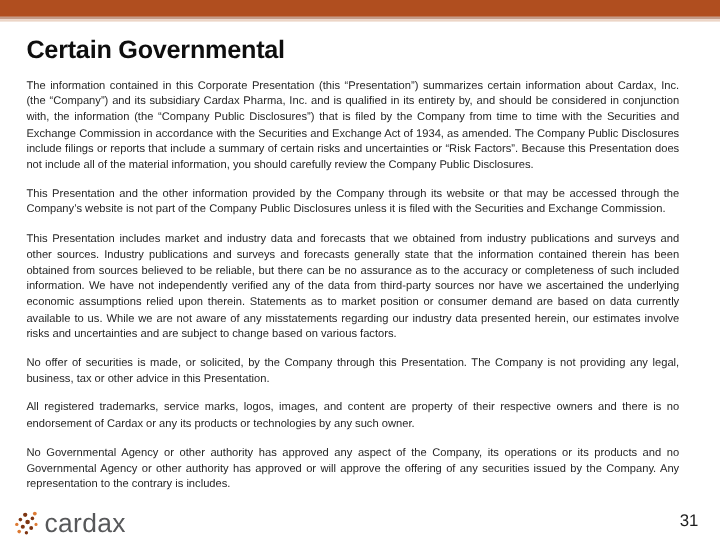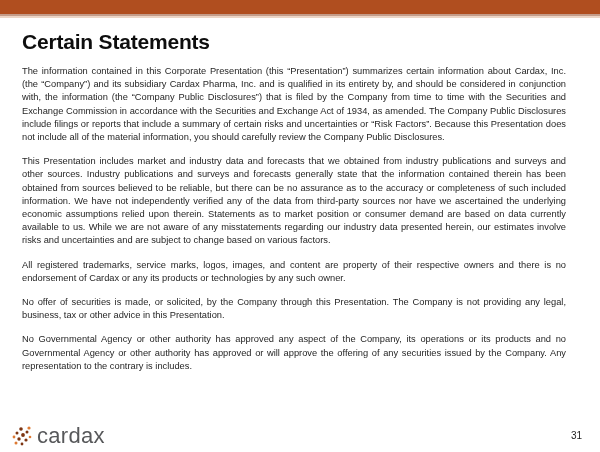--- a/index.html
+++ b/index.html
@@ -42,38 +42,39 @@
   .logo-icon { width: 22px; height: 22px; display: block; }
   .logo-text {
     font-size: 22px;
     color: #57585a;
     letter-spacing: 0.3px;
     line-height: 22px;
   }
   .page-number {
     position: absolute;
     right: 18px; bottom: 11px;
-    font-size: 10px;
+    font-size: 14px;
     color: #1c1c1c;
   }
 </style>
 </head>
 <body>
 
 <div class="top-bar" style="background:#b04e1f;"></div>
 <div class="top-bar-shade" style="background:#c49c89;"></div>
 <div class="top-bar-light" style="background:#ecd5c6;"></div>
 
 <div class="content">
-  <h1 class="slide-title">Certain Statements</h1>
+  <h1 class="slide-title">Certain Governmental</h1>
   <div class="body-text">
     <p>The information contained in this Corporate Presentation (this “Presentation”) summarizes certain information about Cardax, Inc. (the “Company”) and its subsidiary Cardax Pharma, Inc. and is qualified in its entirety by, and should be considered in conjunction with, the information (the “Company Public Disclosures”) that is filed by the Company from time to time with the Securities and Exchange Commission in accordance with the Securities and Exchange Act of 1934, as amended. The Company Public Disclosures include filings or reports that include a summary of certain risks and uncertainties or “Risk Factors”.  Because this Presentation does not include all of the material information, you should carefully review the Company Public Disclosures.</p>
+    <p>This Presentation and the other information provided by the Company through its website or that may be accessed through the Company’s website is not part of the Company Public Disclosures unless it is filed with the Securities and Exchange Commission.</p>
     <p>This Presentation includes market and industry data and forecasts that we obtained from industry publications and surveys and other sources. Industry publications and surveys and forecasts generally state that the information contained therein has been obtained from sources believed to be reliable, but there can be no assurance as to the accuracy or completeness of such included information. We have not independently verified any of the data from third-party sources nor have we ascertained the underlying economic assumptions relied upon therein. Statements as to market position or consumer demand are based on data currently available to us.  While we are not aware of any misstatements regarding our industry data presented herein, our estimates involve risks and uncertainties and are subject to change based on various factors.</p>
+    <p>No offer of securities is made, or solicited, by the Company through this Presentation. The Company is not providing any legal, business, tax or other advice in this Presentation.</p>
     <p>All registered trademarks, service marks, logos, images, and content are property of their respective owners and there is no endorsement of Cardax or any its products or technologies by any such owner.</p>
-    <p>No offer of securities is made, or solicited, by the Company through this Presentation. The Company is not providing any legal, business, tax or other advice in this Presentation.</p>
     <p>No Governmental Agency or other authority has approved any aspect of the Company, its operations or its products and no Governmental Agency or other authority has approved or will approve the offering of any securities issued by the Company. Any representation to the contrary is includes.</p>
   </div>
 </div>
 
 <div class="footer-logo">
   <svg class="logo-icon" viewBox="0 0 22 22" xmlns="http://www.w3.org/2000/svg">
     <circle cx="9" cy="4" r="1.8" fill="#7d3512"></circle>
     <circle cx="17" cy="3" r="1.6" fill="#dd7a33"></circle>
     <circle cx="15" cy="7" r="1.5" fill="#7d3512"></circle>
     <circle cx="5" cy="8" r="1.5" fill="#7d3512"></circle>

